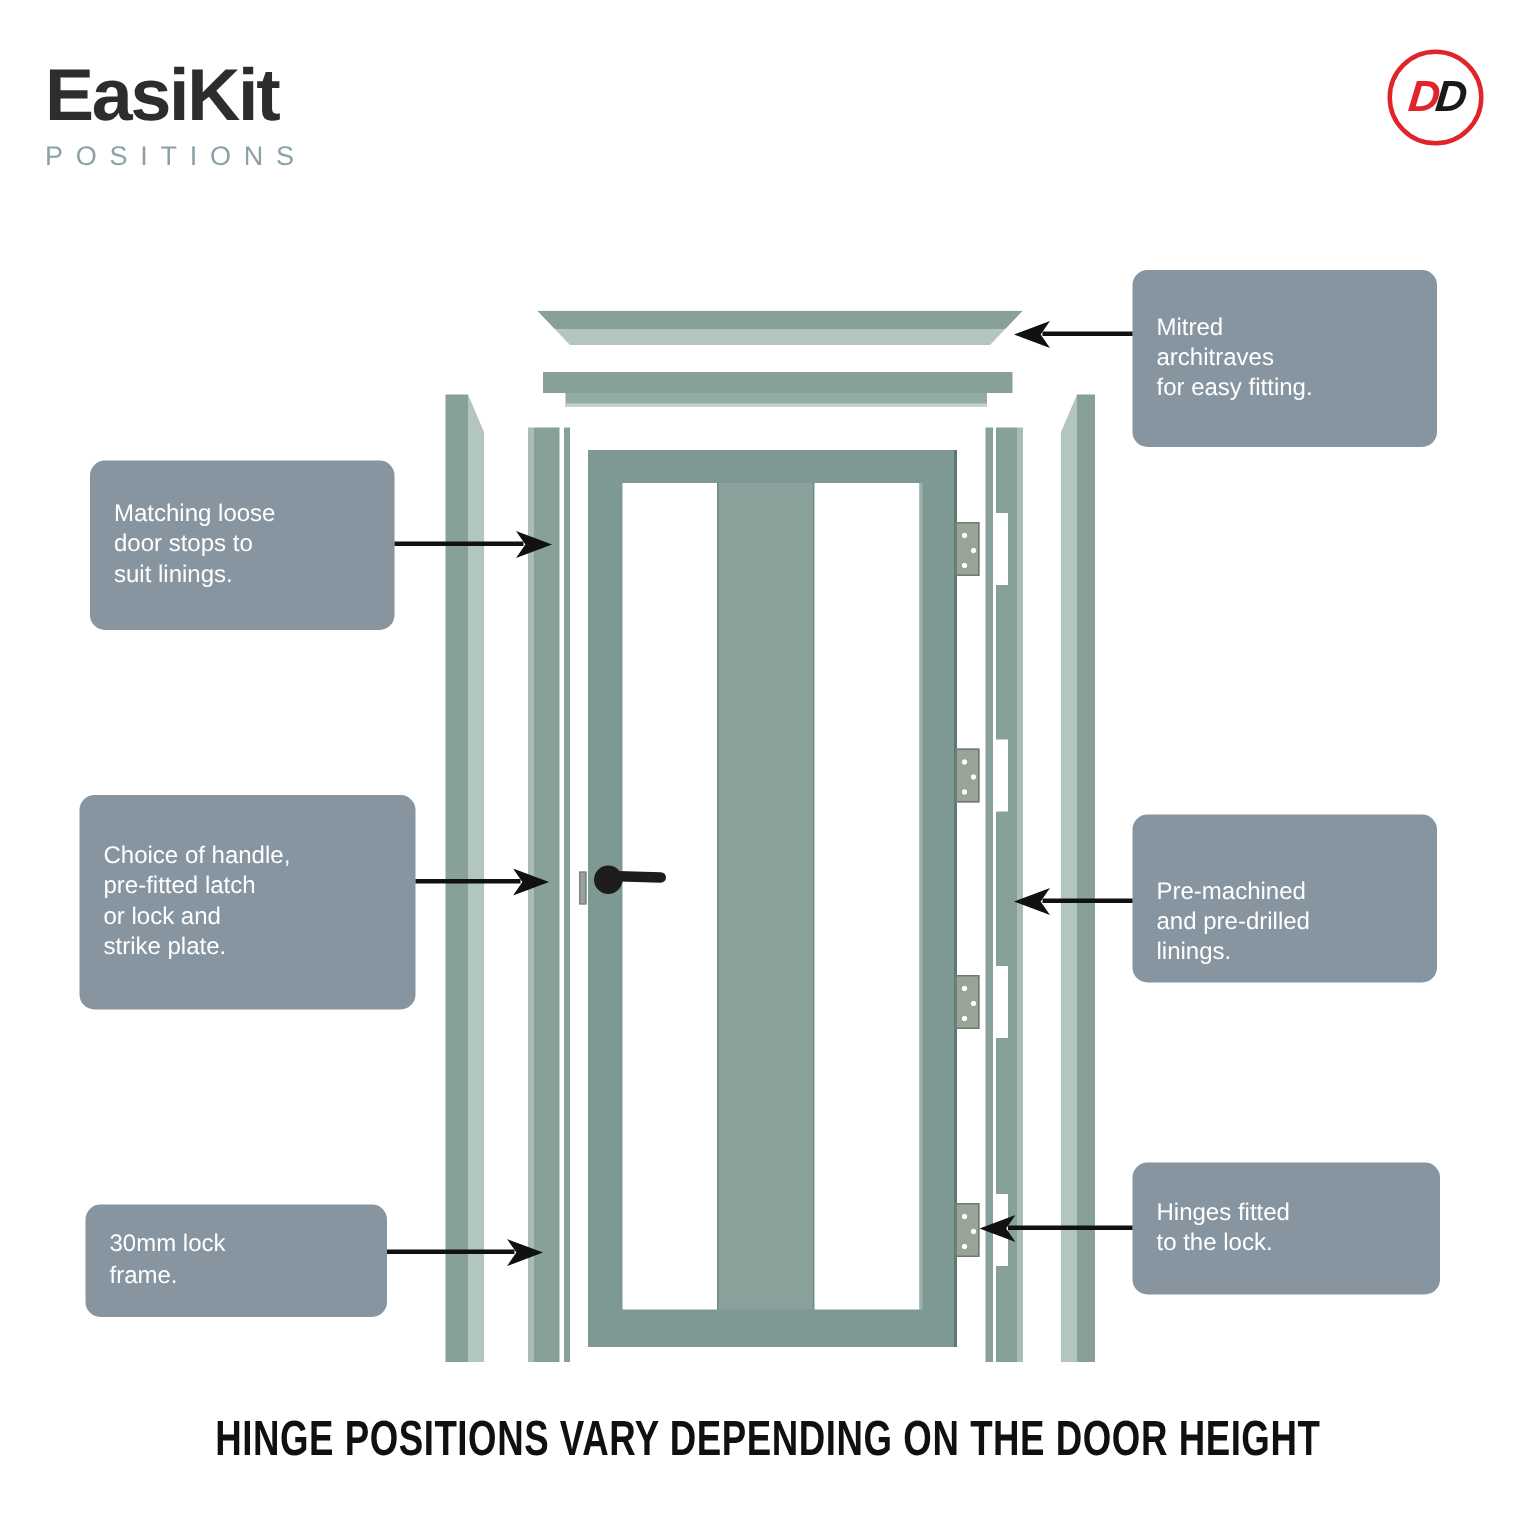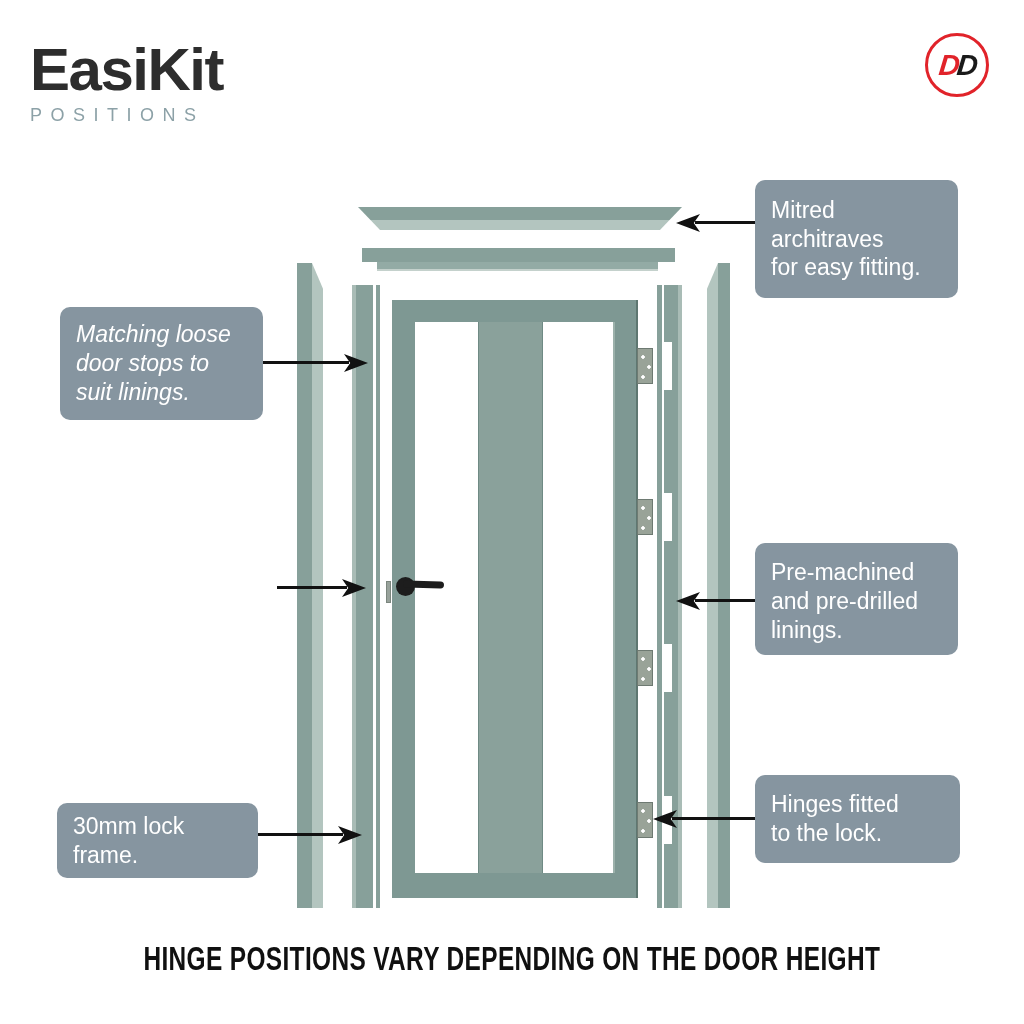--- a/index.html
+++ b/index.html
@@ -2,35 +2,35 @@
 <html><head>
 <meta charset="utf-8">
 <style>
   html,body{margin:0;padding:0;background:#fff;}
   .stage{position:relative;width:1024px;height:1024px;background:#ffffff;overflow:hidden;
          font-family:"Liberation Sans",sans-serif;}
   .abs{position:absolute;}
 
   
   .brand{position:absolute;left:30px;top:40px;}
-  .brand-name{font-size:60px;font-weight:700;color:#2d2d2d;letter-spacing:-1.5px;line-height:1;}
+  .brand-name{font-size:49px;font-weight:700;color:#2d2d2d;letter-spacing:-1.5px;line-height:1;}
   .brand-tag{margin-top:6px;font-size:18px;font-weight:400;color:#8ca1a7;letter-spacing:8.5px;line-height:1;}
   .badge{position:absolute;left:925px;top:33px;width:64px;height:64px;border:3px solid #e1232a;
          border-radius:50%;box-sizing:border-box;display:flex;align-items:center;justify-content:center;}
   .badge span{font-size:29px;font-weight:700;font-style:italic;letter-spacing:-3px;
               transform:skewX(-6deg);display:inline-block;line-height:1;}
   .badge .d1{color:#e1232a;}
   .badge .d2{color:#1a1a1a;}
 
   
   .callout{position:absolute;background:#8695a0;border-radius:10px;color:#ffffff;
            box-sizing:border-box;display:flex;align-items:center;}
-  .callout-text{white-space:pre-line;font-size:23px;line-height:1.26;padding:10px 16px;}
+  .callout-text{white-space:pre-line;font-size:16px;line-height:1.26;padding:10px 16px;}
   .b1{left:755px;top:180px;width:203px;height:118px;}
-  .b2{left:60px; top:307px;width:203px;height:113px;font-style:italic;}
+  .b2{left:60px; top:307px;width:203px;height:113px;}
   .b3{left:53px; top:530px;width:224px;height:143px;}
   .b4{left:755px;top:543px;width:203px;height:112px;align-items:flex-end;}
   .b5{left:57px; top:803px;width:201px;height:75px;}
   .b6{left:755px;top:775px;width:205px;height:88px;}
 
   
   .arrow{position:absolute;height:18px;}
   .arrow .shaft{position:absolute;top:7px;height:3px;background:#111;}
   .arrow .head{position:absolute;top:0;width:24px;height:18px;background:#111;}
   .head.right{clip-path:polygon(0 0,100% 50%,0 100%,26% 50%);}
@@ -141,20 +141,26 @@
   <div class="callout b1">
     <div class="callout-text">Mitred
 architraves
 for easy fitting.</div>
   </div>
   <div class="callout b2">
     <div class="callout-text">Matching loose
 door stops to
 suit linings.</div>
   </div>
+  <div class="callout b3">
+    <div class="callout-text">Choice of handle,
+pre-fitted latch
+or lock and
+strike plate.</div>
+  </div>
   <div class="callout b4">
     <div class="callout-text">Pre-machined
 and pre-drilled
 linings.</div>
   </div>
   <div class="callout b5">
     <div class="callout-text">30mm lock
 frame.</div>
   </div>
   <div class="callout b6">

